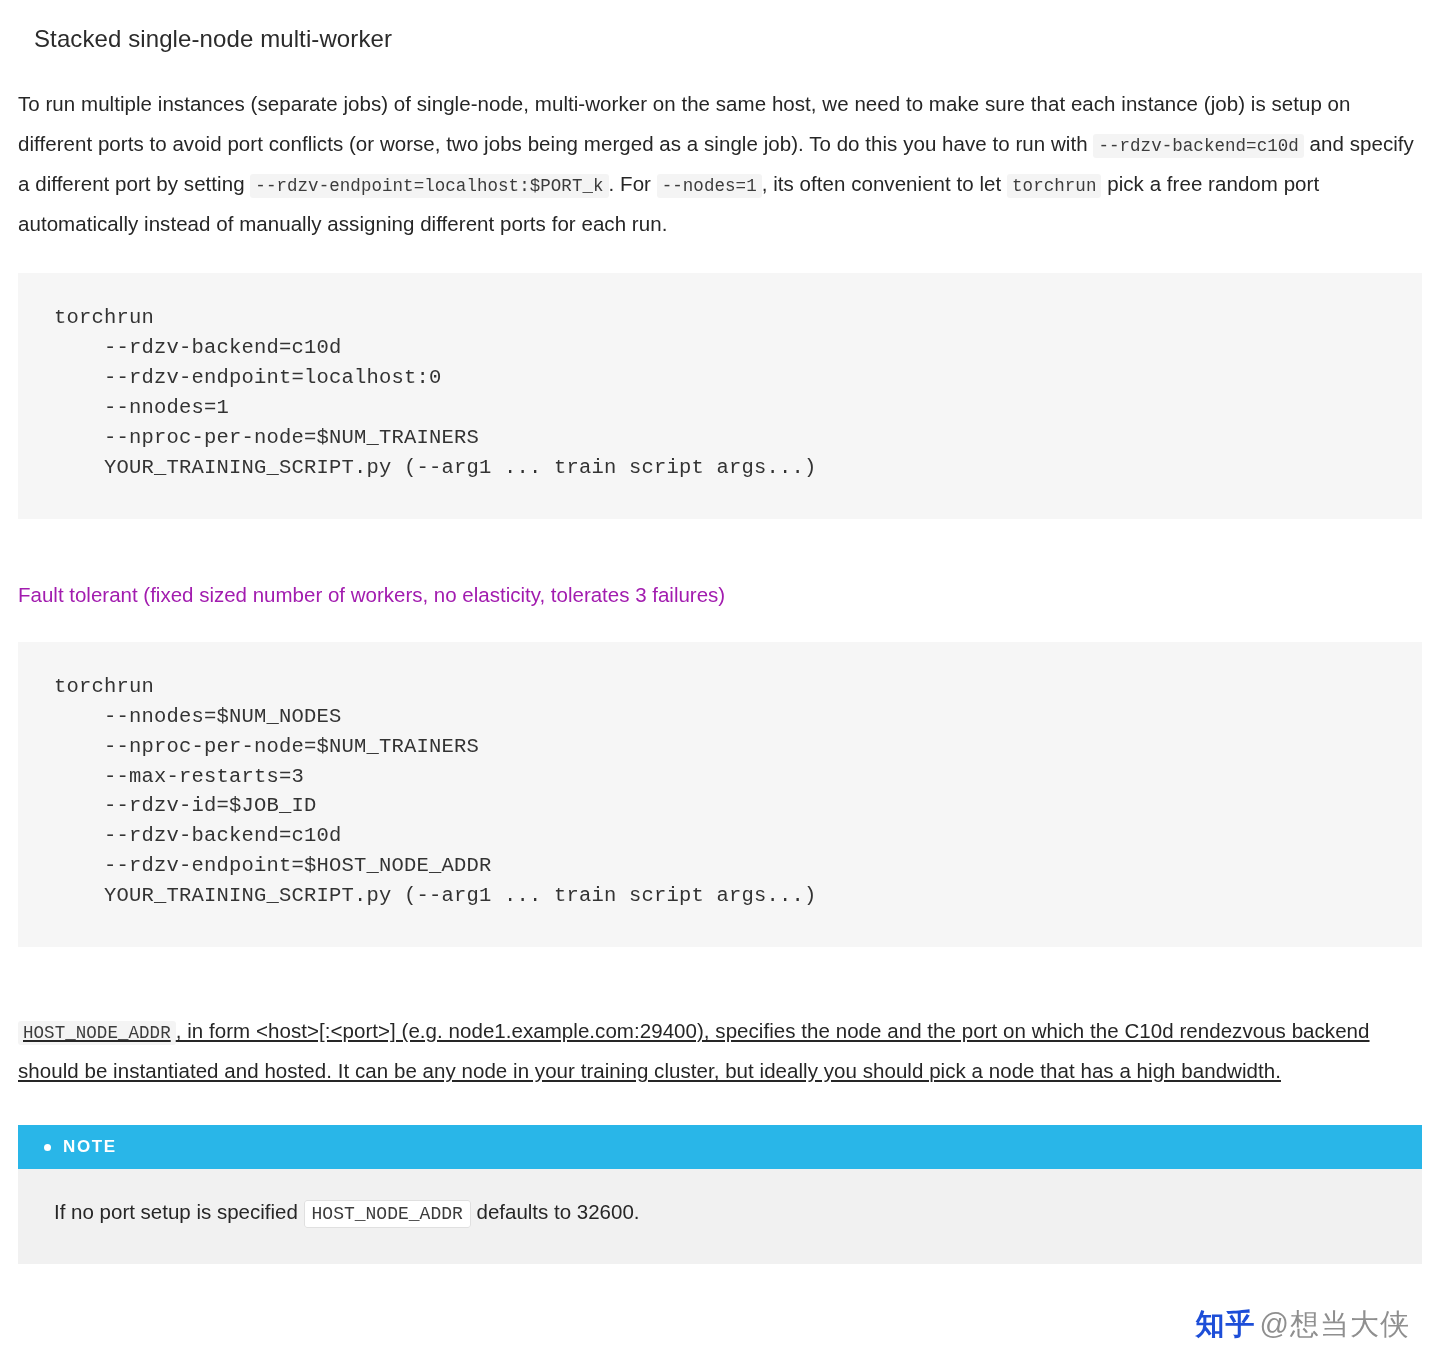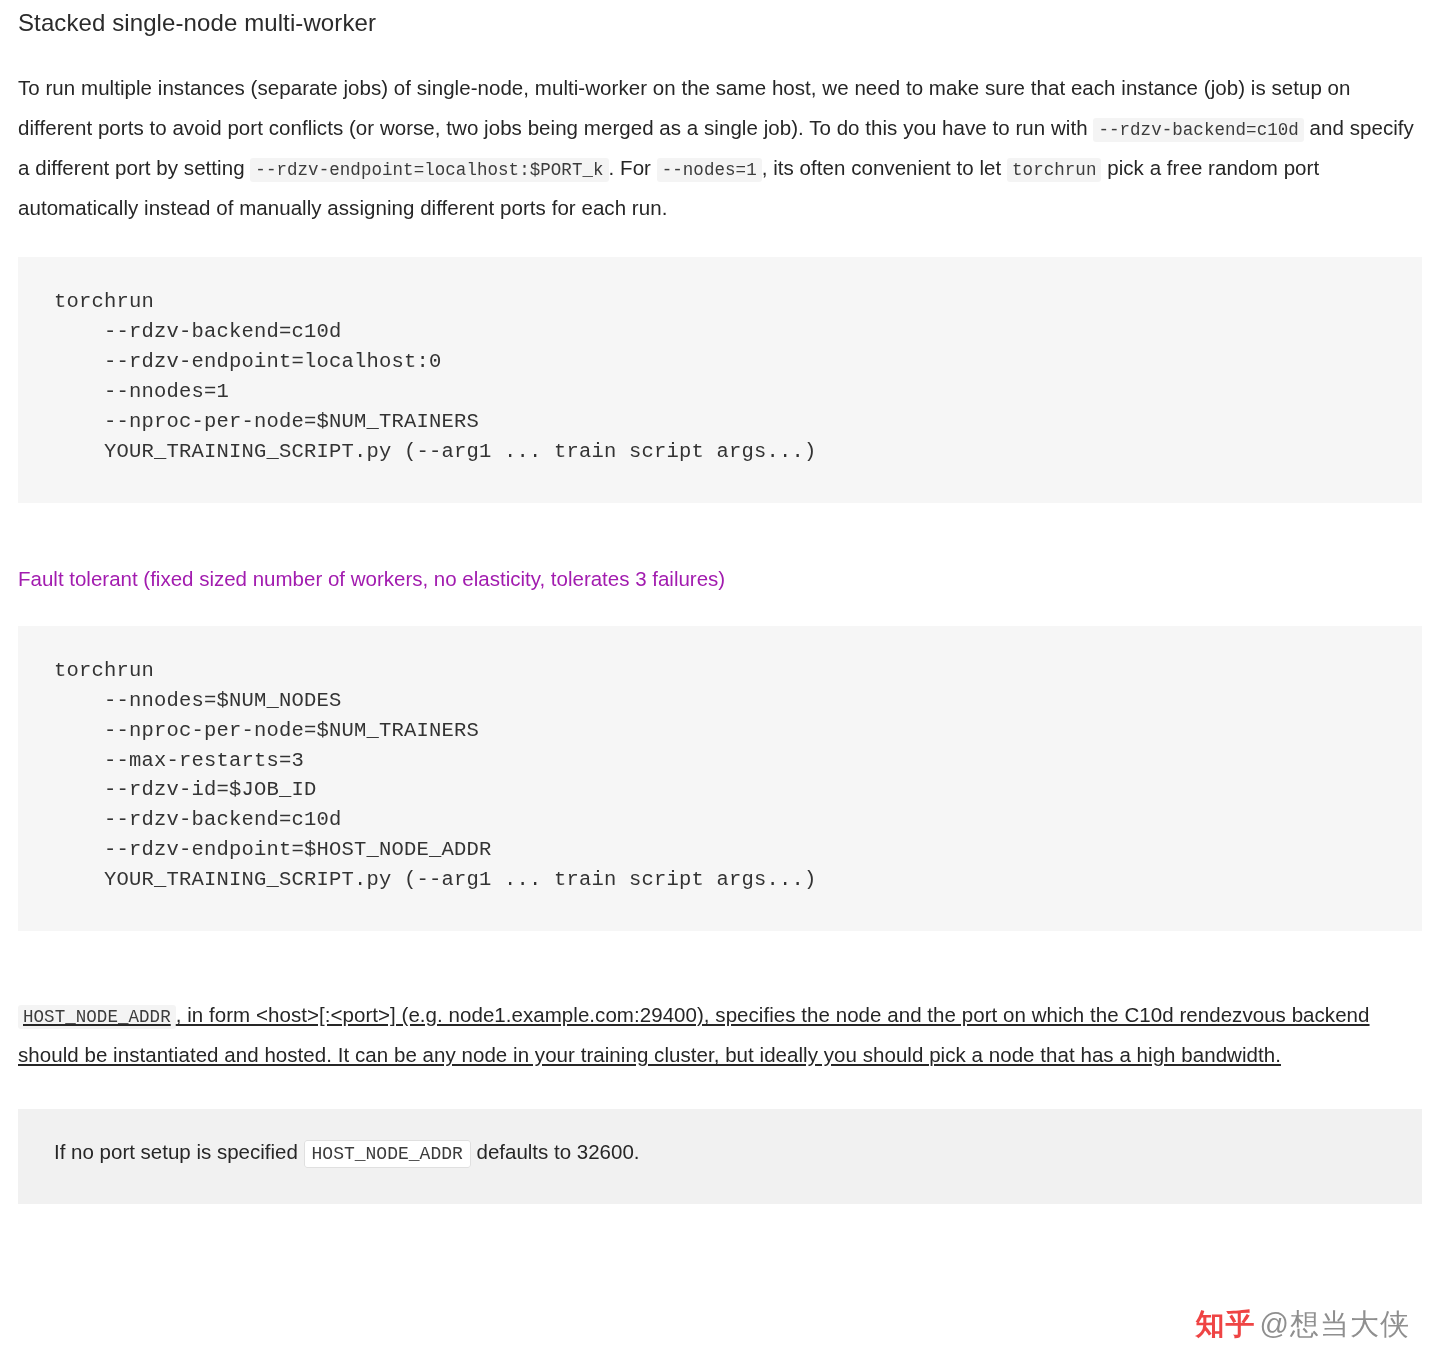--- a/index.html
+++ b/index.html
@@ -16,21 +16,21 @@
     overflow: hidden;
   }
   .page {
     padding: 0 18px;
     box-sizing: border-box;
   }
   .section-title {
     font-size: 24px;
     font-weight: 400;
     color: #2b2b2b;
-    margin: 0;
+    margin: 16px;
     padding-top: 6px;
     line-height: 1.4;
     letter-spacing: 0.1px;
   }
   .para {
     font-size: 20.5px;
     line-height: 1.95;
     color: #262626;
     margin: 28px 0 0 0;
     letter-spacing: 0.05px;
@@ -115,21 +115,21 @@
     font-size: 29px;
     color: #8f8f8f;
     letter-spacing: 1px;
     display: flex;
     align-items: center;
     gap: 4px;
     font-family: "Liberation Sans", sans-serif;
   }
   .watermark .zh-logo {
     font-weight: 700;
-    color: #ef4444;
+    color: #1d4ed8;
   }
 </style>
 </head>
 <body>
 
 <div class="page">
 
   <h2 class="section-title">Stacked single-node multi-worker</h2>
 
   <p class="para"><span>To run multiple instances (separate jobs) of single-node, multi-worker on the same host, we need to make sure that each instance (job) is setup on different ports to avoid port conflicts (or worse, two jobs being merged as a single job). To do this you have to run with </span><code class="inline">--rdzv-backend=c10d</code><span> and specify a different port by setting </span><code class="inline">--rdzv-endpoint=localhost:$PORT_k</code><span>. For </span><code class="inline">--nodes=1</code><span>, its often convenient to let </span><code class="inline">torchrun</code><span> pick a free random port automatically instead of manually assigning different ports for each run.</span></p>
@@ -156,20 +156,24 @@
     --rdzv-backend=c10d
     --rdzv-endpoint=$HOST_NODE_ADDR
     YOUR_TRAINING_SCRIPT.py (--arg1 ... train script args...)</pre>
   </div>
 
   <div class="spacer-md"></div>
 
   <p class="para" style="margin-top:18px;text-decoration:underline;"><code class="inline">HOST_NODE_ADDR</code><span>, in form &lt;host&gt;[:&lt;port&gt;] (e.g. node1.example.com:29400), specifies the node and the port on which the C10d rendezvous backend should be instantiated and hosted. It can be any node in your training cluster, but ideally you should pick a node that has a high bandwidth.</span></p>
 
   <div class="note">
+    <div class="note-header">
+      <span class="note-bullet"></span>
+      <span>NOTE</span>
+    </div>
     <div class="note-body"><span>If no port setup is specified </span><code class="inline">HOST_NODE_ADDR</code><span> defaults to 32600.</span></div>
   </div>
 
 </div>
 
 <div class="watermark">
   <span class="zh-logo">知乎</span>
   <span>@想当大侠</span>
 </div>
 

